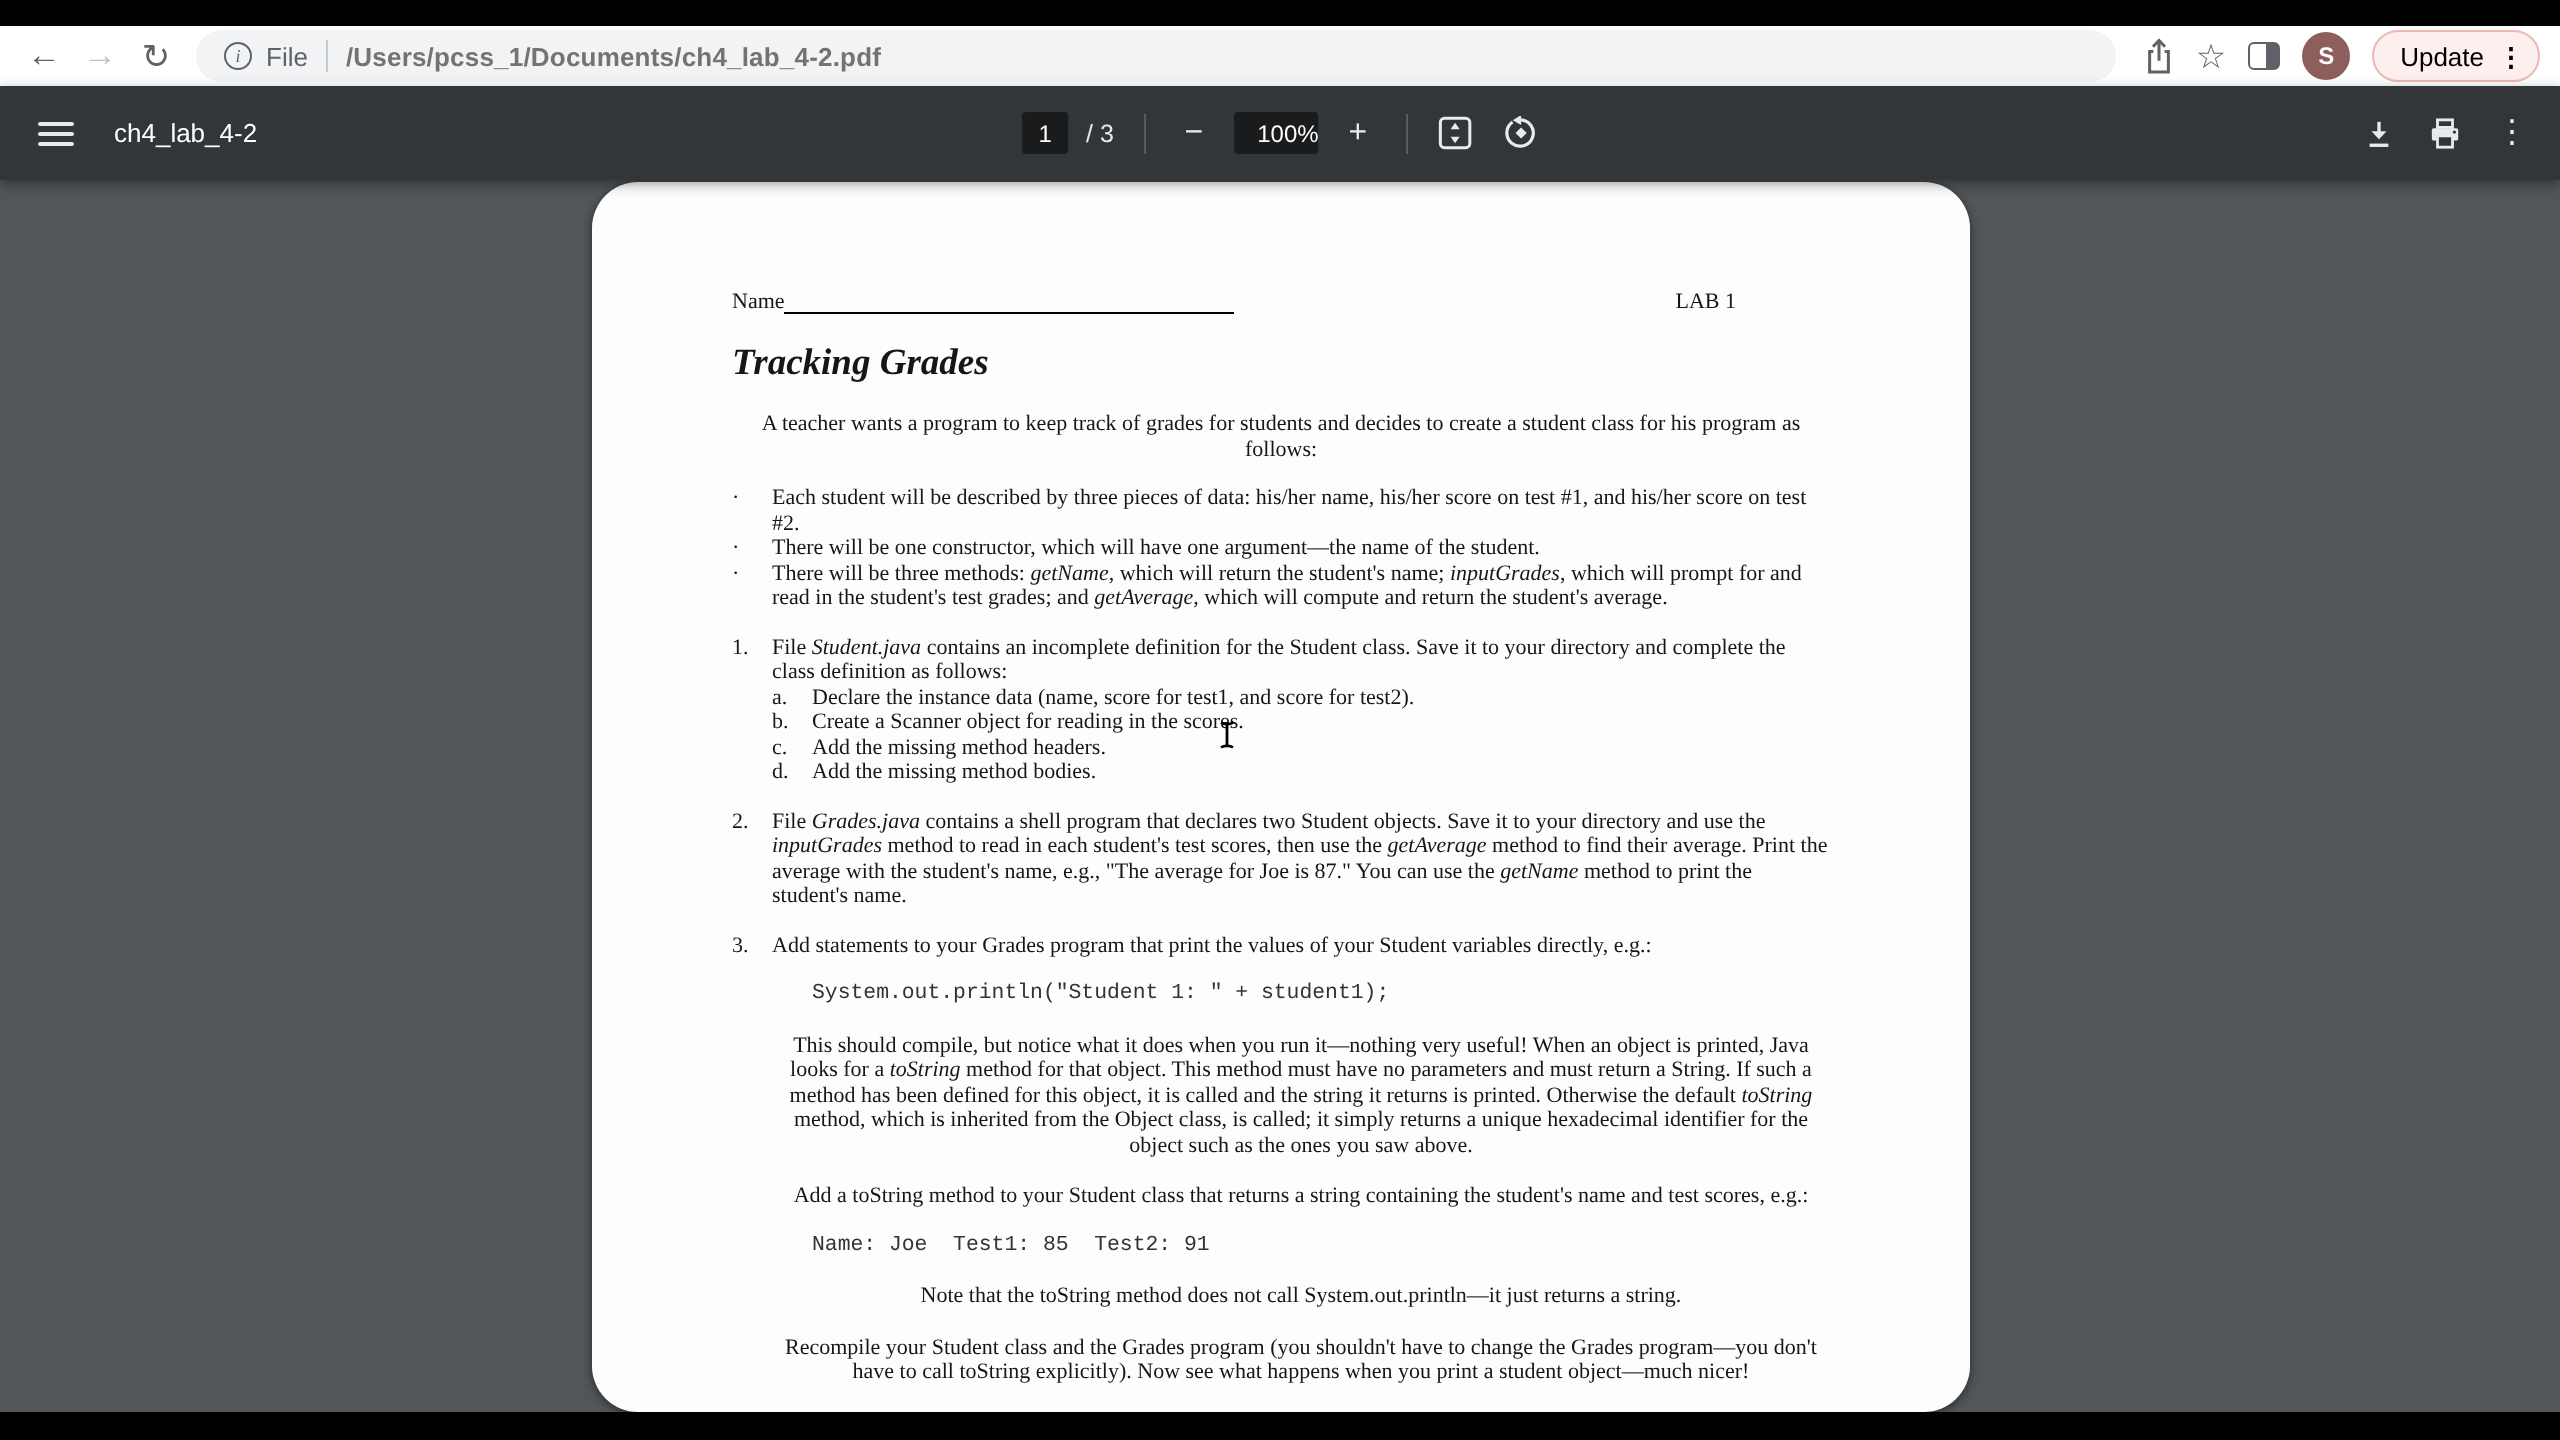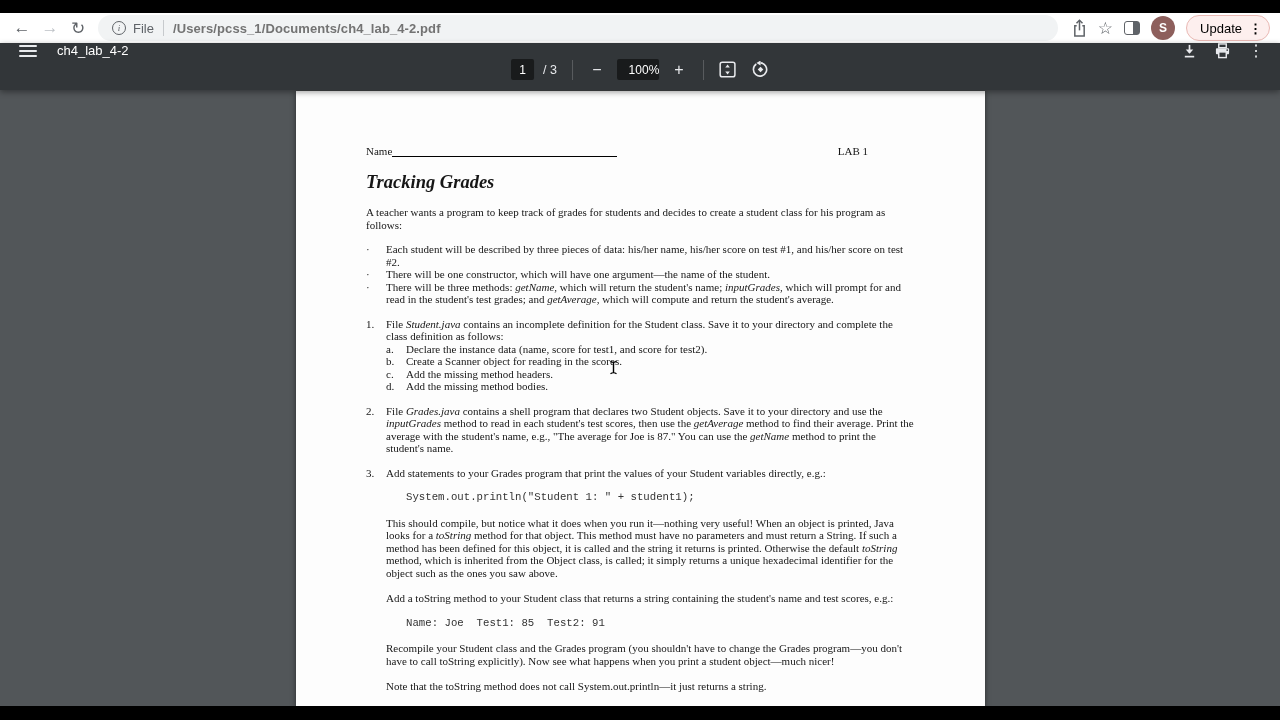--- a/index.html
+++ b/index.html
@@ -49,21 +49,21 @@
   .update-pill {
     height:26px; border:1px solid #eab9b4; background:#fdefee; color:#000000;
     border-radius:13px; display:flex; align-items:center; gap:7px; padding:0 7px 0 13px;
     font-size:13px; cursor:pointer;
   }
   .update-dots { font-size:13px; font-weight:bold; letter-spacing:0; }
 
   
   .pdf-toolbar {
     position:absolute; top:43px; left:0; right:0; height:47px; background:#323639;
-    display:flex; align-items:flex-start; z-index:2; box-shadow:0 2px 6px rgba(0,0,0,.4);
+    display:flex; align-items:center; z-index:2; box-shadow:0 2px 6px rgba(0,0,0,.4);
   }
   .pt-left { display:flex; align-items:center; padding-left:19px; gap:20px; }
   .hamburger { width:18px; display:flex; flex-direction:column; gap:3px; background:none; border:none; cursor:pointer; padding:0; }
   .hamburger span { display:block; height:2px; background:#e8eaed; border-radius:1px; }
   .pt-title { color:#ffffff; font-size:13px; }
   .pt-center {
     position:absolute; left:50%; transform:translateX(-50%);
     display:flex; align-items:center; color:#e8eaed;
   }
   .page-box, .zoom-box {
@@ -78,31 +78,31 @@
   .pt-right { margin-left:auto; display:flex; align-items:center; gap:17px; padding-right:16px; }
   .more-dots { color:#e8eaed; font-size:16px; line-height:1; }
 
   
   .viewer {
     position:absolute; top:90px; left:0; width:1280px; height:616px;
     background:#525659; overflow:hidden;
   }
   .pdf-page {
     position:absolute; left:296px; top:1px; width:689px; height:615px;
-    background:#fdfdfd; box-shadow:0 1px 5px rgba(0,0,0,.5);
+    background:#fdfdfd; box-shadow:0 1px 5px rgba(0,0,0,.5);border-radius:23px;
   }
   .doc {
     position:absolute; left:70px; top:52px; width:549px;
     font-family:"Liberation Serif", serif; font-size:11px; line-height:12.5px; color:#161616;
   }
   .name-row { display:flex; align-items:flex-end; height:14px; }
   .name-line { display:inline-block; width:225px; height:12px; border-bottom:1.4px solid #000; }
   .lab { margin-left:auto; margin-right:47px; }
   .doc-title { font-size:18.5px; line-height:21px; font-weight:bold; margin-top:15px;font-style:italic; }
-  .para { margin-top:13px; }
+  .para { margin-top:13px;text-align:center; }
   .indent { margin-left:20px; }
   .blist { margin-top:12px; }
   .li { display:flex; }
   .mk { flex:0 0 20px; }
   .li-text { flex:1; }
   .nitem { margin-top:12px; }
   .sub { margin-left:20px; }
   .code {
     margin-top:12px; margin-left:40px; white-space:pre;
     font-family:"Liberation Mono", monospace; font-size:10.7px; color:#333;
@@ -268,23 +268,23 @@
       </div>
 
       <div class="code">System.out.println("Student 1: " + student1);</div>
 
       <div class="para indent"><span>This should compile, but notice what it does when you run it—nothing very useful! When an object is printed, Java looks for a </span><i>toString</i><span> method for that object. This method must have no parameters and must return a String. If such a method has been defined for this object, it is called and the string it returns is printed. Otherwise the default </span><i>toString</i><span> method, which is inherited from the Object class, is called; it simply returns a unique hexadecimal identifier for the object such as the ones you saw above.</span></div>
 
       <div class="para indent"><span>Add a toString method to your Student class that returns a string containing the student's name and test scores, e.g.:</span></div>
 
       <div class="code">Name: Joe  Test1: 85  Test2: 91</div>
 
+      <div class="para indent"><span>Note that the toString method does not call System.out.println—it just returns a string.</span></div>
+
       <div class="para indent"><span>Recompile your Student class and the Grades program (you shouldn't have to change the Grades program—you don't have to call toString explicitly). Now see what happens when you print a student object—much nicer!</span></div>
-
-      <div class="para indent"><span>Note that the toString method does not call System.out.println—it just returns a string.</span></div>
 
     </div>
   </div>
 
   <div class="ibeam">
     <svg width="11" height="15" viewBox="0 0 11 15">
       <path d="M5.5 2 V13" stroke="#000" stroke-width="1.4"></path>
       <path d="M2.5 1.3 C4 2.3 7 2.3 8.5 1.3" stroke="#000" stroke-width="1.3" fill="none"></path>
       <path d="M2.5 13.7 C4 12.7 7 12.7 8.5 13.7" stroke="#000" stroke-width="1.3" fill="none"></path>
     </svg>

